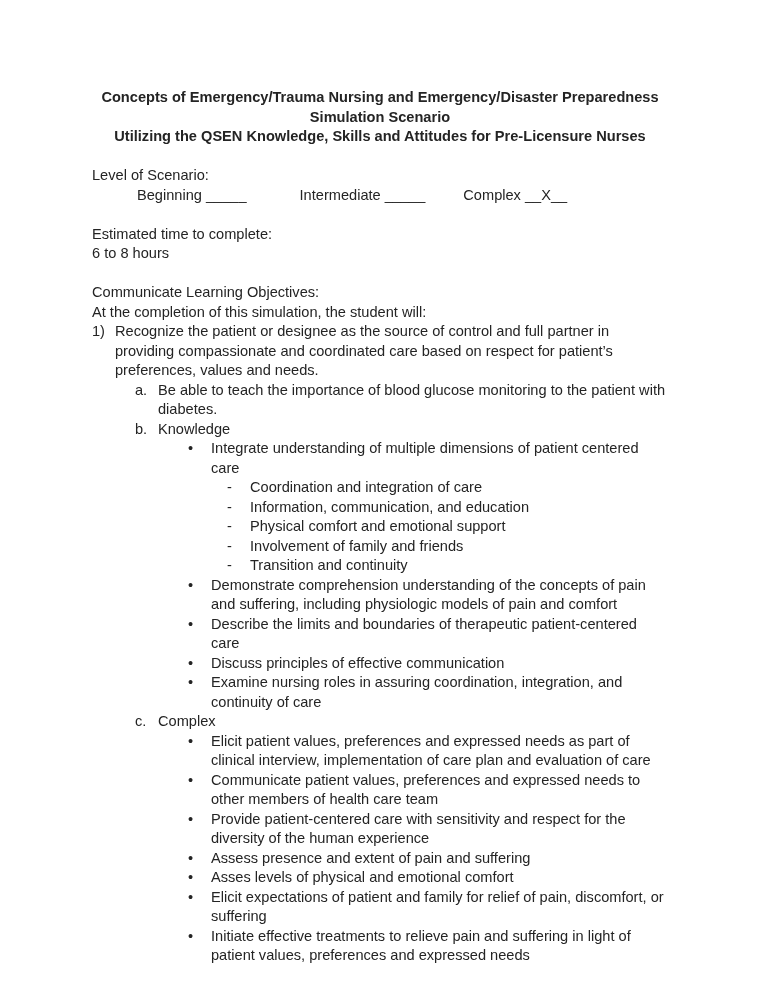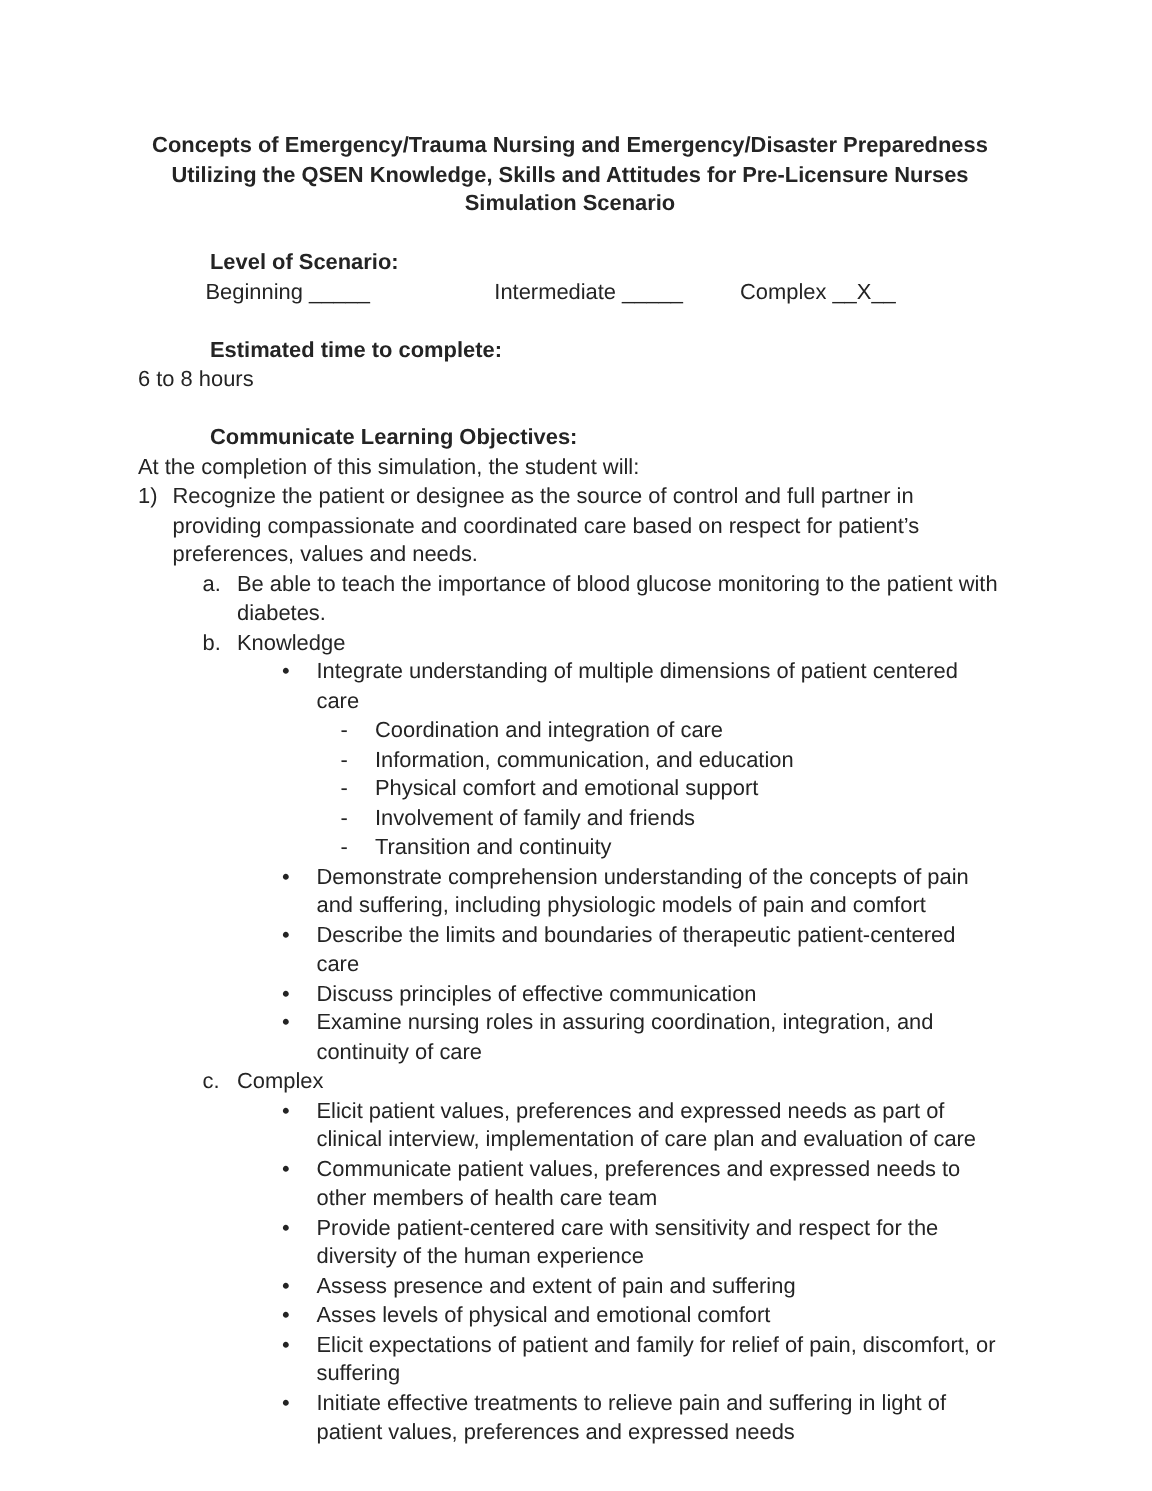--- a/index.html
+++ b/index.html
@@ -22,29 +22,28 @@
   }
   .title-block {
     text-align: center;
     font-weight: bold;
     margin-bottom: 19.5px;
   }
   .section {
     margin-bottom: 19.5px;
   }
   .heading {
-    font-weight: bold;
-    margin-left: 48px;
+    font-weight: normal;
   }
   .level-row {
     padding-left: 45px;
     display: flex;
     align-items: flex-end;
   }
-  .level-opt-2 { margin-left: 83px; }
+  .level-opt-2 { margin-left: 53px; }
   .level-opt-3 { margin-left: 38px; }
   .row {
     display: flex;
     align-items: flex-start;
   }
   .row .marker {
     flex: 0 0 23px;
   }
   .row .txt {
     flex: 1 1 auto;
@@ -54,22 +53,22 @@
   .ind-bullet { margin-left: 96px;  }
   .ind-dash   { margin-left: 135px; }
 </style>
 </head>
 <body>
 
 <div class="page">
 
   <div class="title-block">
     <div>Concepts of Emergency/Trauma Nursing and Emergency/Disaster Preparedness</div>
+    <div>Simulation Scenario</div>
     <div>Utilizing the QSEN Knowledge, Skills and Attitudes for Pre-Licensure Nurses</div>
-    <div>Simulation Scenario</div>
   </div>
 
   <div class="section">
     <div class="heading">Level of Scenario:</div>
     <div class="level-row">
       <span>Beginning _____</span>
       <span class="level-opt-2">Intermediate _____</span>
       <span class="level-opt-3">Complex __X__</span>
     </div>
   </div>

